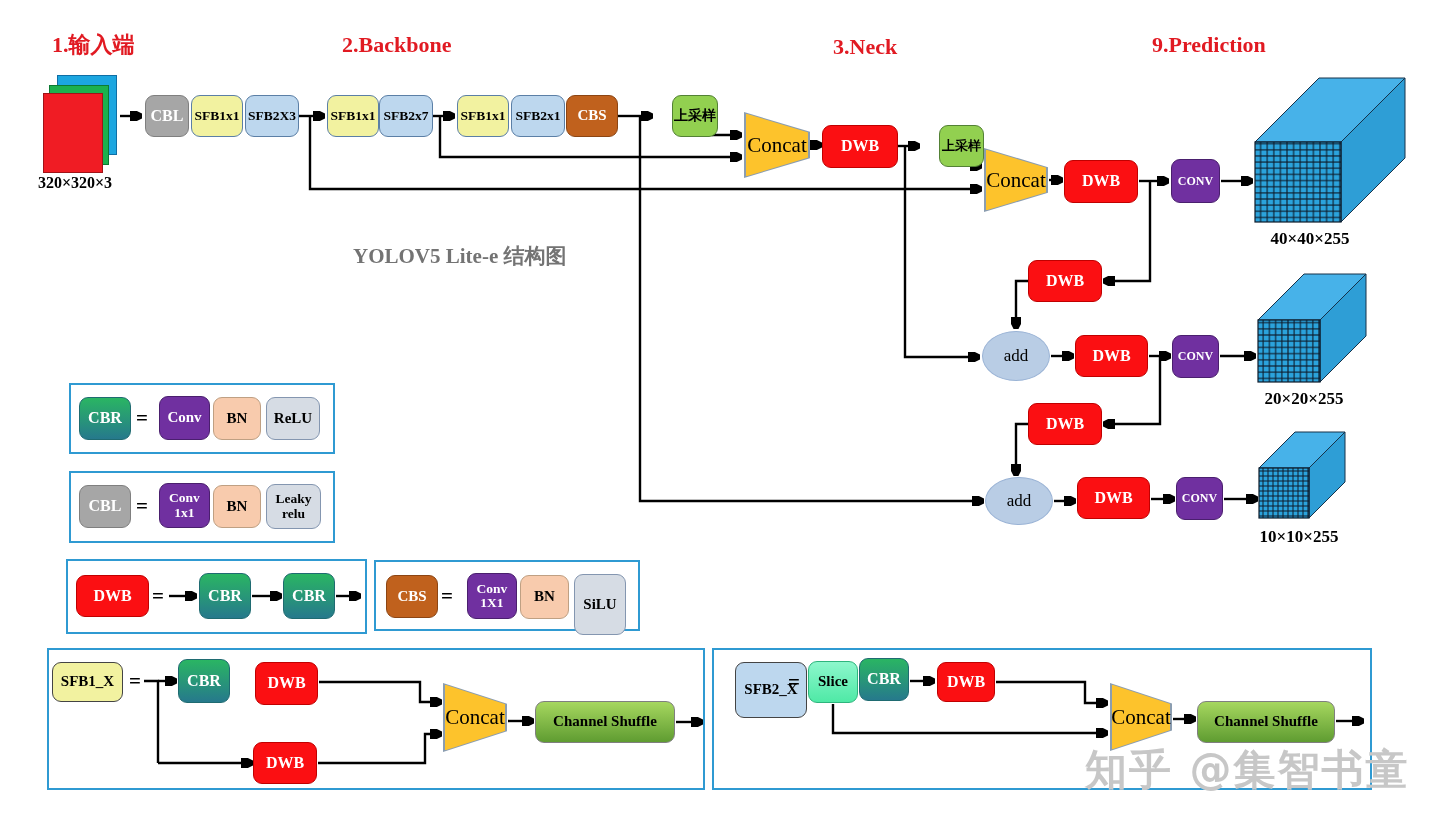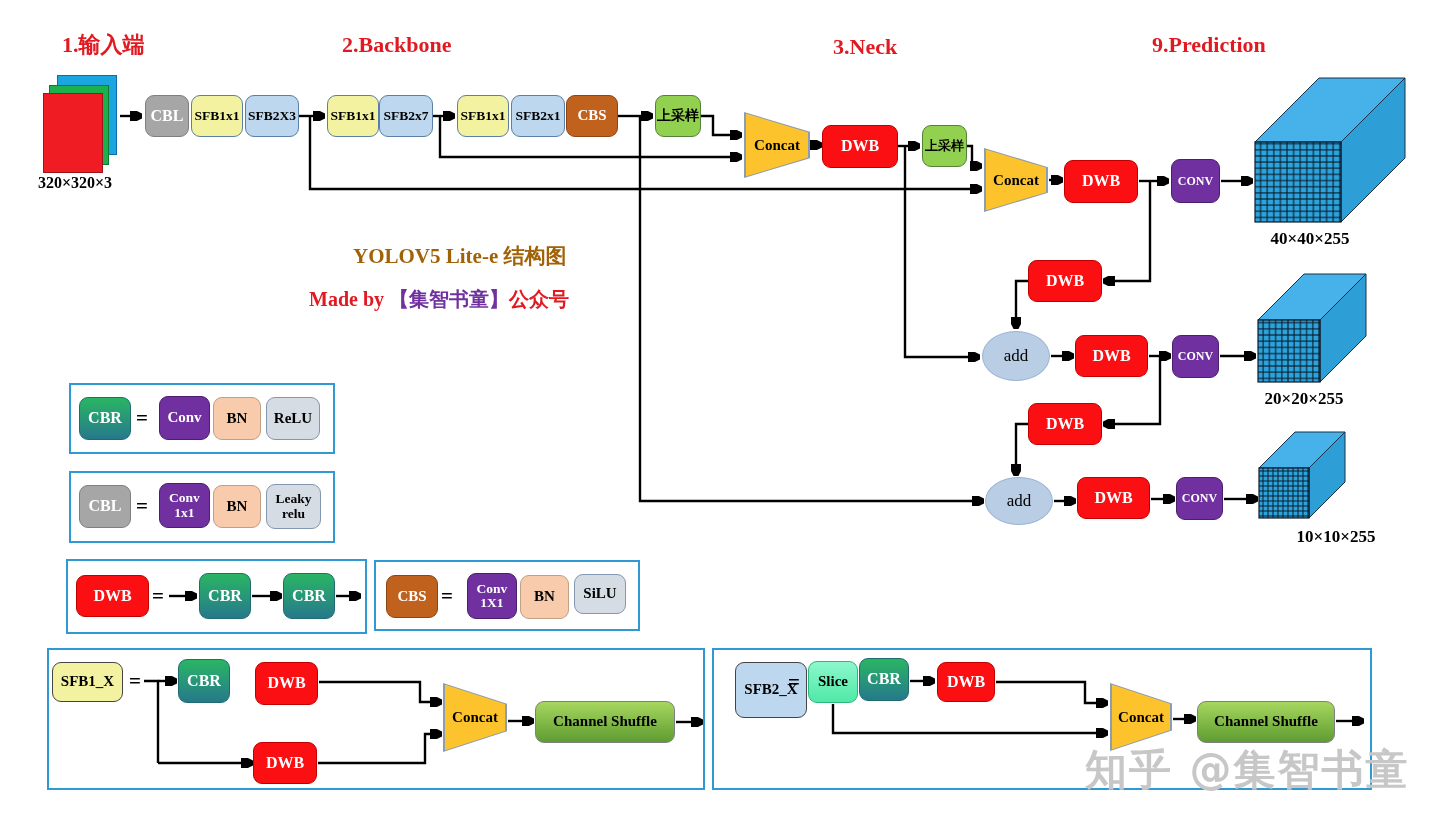--- a/index.html
+++ b/index.html
@@ -5,46 +5,46 @@
   html,body{margin:0;padding:0;background:#fff;}
   .stage{position:relative;width:1434px;height:817px;background:#ffffff;overflow:hidden;
          font-family:"Liberation Serif","DejaVu Sans",serif;}
   .bx{position:absolute;display:flex;align-items:center;justify-content:center;
       box-sizing:border-box;border-radius:9px;font-weight:bold;font-size:13.5px;
       text-align:center;line-height:1.05;z-index:3;}
   .gray  {background:#a6a6a6;border:1.6px solid #7f7f7f;color:#fff;}
   .yellow{background:#f2f2a0;border:1.6px solid #5b7fa6;color:#000;}
   .blue  {background:#bdd7ee;border:1.6px solid #5b7fa6;color:#000;}
   .brown {background:#c0611d;border:1.6px solid #8c4513;color:#fff;}
-  .green {background:#92d050;border:1.6px solid #538135;color:#000;}
+  .green {background:#92d050;border:1.6px solid #538135;color:#000;margin-left:17px;}
   .red   {background:#fb0f12;border:1.6px solid #c00000;color:#fff;}
   .purple{background:#7030a0;border:1.6px solid #4a1f6e;color:#fff;}
   .peach {background:#f8cbad;border:1.6px solid #bfa083;color:#000;}
   .lgray {background:#d6dce4;border:1.6px solid #8496b0;color:#000;}
   .cbr   {background:linear-gradient(#2ab563,#26798c);border:1.6px solid #1f6b71;color:#fff;}
   .mint  {background:linear-gradient(#8df7cc,#4fe9a6);border:1.6px solid #2eb57d;color:#000;}
   .cs    {background:linear-gradient(#a6d75f,#5f9c31);border:1.6px solid #7f7f7f;color:#000;font-size:15px;}
   .ellipse{background:#b9cde5;border:1px solid #9ab3d5;border-radius:50%;color:#000;
            font-weight:normal;font-size:17px;}
   .lbox{position:absolute;border:2px solid #2f9ad2;background:transparent;box-sizing:border-box;z-index:2;}
   .hdr{position:absolute;color:#e11a22;font-weight:bold;font-size:22px;white-space:nowrap;z-index:3;}
   .eq{position:absolute;font-weight:bold;font-size:21px;color:#000;z-index:3;}
   .sq{position:absolute;box-sizing:border-box;z-index:3;}
   .dimlabel{position:absolute;font-weight:bold;font-size:17px;color:#000;text-align:center;z-index:3;}
   .trap{position:absolute;z-index:3;}
   .t-out{position:absolute;inset:0;background:#8b9db0;clip-path:polygon(0% 0%,100% 30%,100% 70%,0% 100%);}
   .t-in{position:absolute;inset:1.6px;background:#fdc32c;clip-path:polygon(0% 0%,100% 30%,100% 70%,0% 100%);}
   .t-lb{position:absolute;inset:0;display:flex;align-items:center;justify-content:center;
-        font-weight:bold;font-size:15px;color:#000;}
+        font-weight:normal;font-size:21px;color:#000;}
   .wires{position:absolute;left:0;top:0;z-index:1;}
   .wires path{stroke:#000;stroke-width:2.4;fill:none;}
   .cube{position:absolute;z-index:3;}
   .wm{position:absolute;color:#c7c7c7;font-weight:bold;font-size:42px;letter-spacing:2px;
       font-family:"DejaVu Sans",sans-serif;white-space:nowrap;z-index:6;}
-  .title-main{position:absolute;font-weight:bold;font-size:21px;color:#a16207;white-space:nowrap;z-index:3;}
+  .title-main{position:absolute;font-weight:bold;font-size:21px;color:#737373;white-space:nowrap;z-index:3;}
   .title-sub{position:absolute;font-weight:bold;font-size:20px;white-space:nowrap;z-index:3;}
   .t-red{color:#e11a22;} .t-purple{color:#7030a0;}
   .small{font-size:12px;} .mid{font-size:15px;} .big{font-size:16px;}
 </style>
 </head>
 <body>
 
 <div class="stage">
 
   <svg class="wires" width="1434" height="817">
@@ -94,21 +94,21 @@
     <path d="M508 721 H531" marker-end="url(#ah)"></path>
     <path d="M676 722 H700" marker-end="url(#ah)"></path>
 
     <path d="M910 681 H932" marker-end="url(#ah)"></path>
     <path d="M833 704 V733 H1105" marker-end="url(#ah)"></path>
     <path d="M996 682 H1085 V703 H1105" marker-end="url(#ah)"></path>
     <path d="M1173 719 H1193" marker-end="url(#ah)"></path>
     <path d="M1336 721 H1361" marker-end="url(#ah)"></path>
   </svg>
 
-  <div class="hdr" style="left:62px;top:30px">1.输入端</div>
+  <div class="hdr" style="left:52px;top:30px">1.输入端</div>
   <div class="hdr" style="left:342px;top:32px">2.Backbone</div>
   <div class="hdr" style="left:833px;top:34px">3.Neck</div>
   <div class="hdr" style="left:1152px;top:32px">9.Prediction</div>
 
   <div class="sq" style="left:57px;top:75px;width:60px;height:80px;background:#1ca6e0;border:1.5px solid #0f6ea5"></div>
   <div class="sq" style="left:49px;top:85px;width:60px;height:80px;background:#1cb14e;border:1.5px solid #0c7a33"></div>
   <div class="sq" style="left:43px;top:93px;width:60px;height:80px;background:#f01c24;border:1.5px solid #a01318"></div>
   <div class="dimlabel" style="left:25px;top:174px;width:100px;font-size:16px">320×320×3</div>
 
   <div class="bx gray big" style="left:145px;top:95px;width:44px;height:42px">CBL</div>
@@ -179,27 +179,23 @@
     <defs>
       <pattern id="gridC" width="5" height="5" patternUnits="userSpaceOnUse">
         <rect width="5" height="5" fill="#2ba3dc"></rect>
         <rect width="5" height="5" fill="none" stroke="#0d1b2a" stroke-width="1"></rect>
       </pattern>
     </defs>
     <polygon points="1,37 37,1 87,1 51,37" fill="#47b2e9" stroke="#16324a" stroke-width="1"></polygon>
     <polygon points="51,37 87,1 87,51 51,87" fill="#2e9ed6" stroke="#16324a" stroke-width="1"></polygon>
     <rect x="1" y="37" width="50" height="50" fill="url(#gridC)" stroke="#0d1b2a" stroke-width="1.2"></rect>
   </svg>
-  <div class="dimlabel" style="left:1282px;top:527px;width:108px">10×10×255</div>
+  <div class="dimlabel" style="left:1245px;top:527px;width:108px">10×10×255</div>
 
   <div class="title-main" style="left:353px;top:242px">YOLOV5 Lite-e 结构图</div>
-  <div class="title-sub" style="left:309px;top:286px">
-    <span class="t-red">Made by</span>
-    <span class="t-purple">【集智书童】</span><span class="t-red">公众号</span>
-  </div>
 
   <div class="lbox" style="left:69px;top:383px;width:266px;height:71px"></div>
   <div class="bx cbr big" style="left:79px;top:397px;width:52px;height:43px">CBR</div>
   <div class="eq" style="left:136px;top:406px">=</div>
   <div class="bx purple mid" style="left:159px;top:396px;width:51px;height:44px">Conv</div>
   <div class="bx peach mid" style="left:213px;top:397px;width:48px;height:43px">BN</div>
   <div class="bx lgray mid" style="left:266px;top:397px;width:54px;height:43px">ReLU</div>
 
   <div class="lbox" style="left:69px;top:471px;width:266px;height:72px"></div>
   <div class="bx gray big" style="left:79px;top:485px;width:52px;height:43px">CBL</div>
@@ -221,21 +217,21 @@
   <div class="bx cbr big" style="left:283px;top:573px;width:52px;height:46px">CBR</div>
 
   <div class="lbox" style="left:374px;top:560px;width:266px;height:71px"></div>
   <div class="bx brown mid" style="left:386px;top:575px;width:52px;height:43px">CBS</div>
   <div class="eq" style="left:441px;top:584px">=</div>
   <div class="bx purple" style="left:467px;top:573px;width:50px;height:46px">
     <span><span>Conv</span><br>
     <span>1X1</span></span>
   </div>
   <div class="bx peach mid" style="left:520px;top:575px;width:49px;height:44px">BN</div>
-  <div class="bx lgray mid" style="left:574px;top:574px;width:52px;height:40px">SiLU</div>
+  <div class="bx lgray mid" style="left:574px;top:574px;width:52px;height:61px">SiLU</div>
 
   <div class="lbox" style="left:47px;top:648px;width:658px;height:142px"></div>
   <div class="bx yellow mid" style="left:52px;top:662px;width:71px;height:40px;border:1.6px solid #444">SFB1_X</div>
   <div class="eq" style="left:129px;top:669px">=</div>
   <div class="bx cbr big" style="left:178px;top:659px;width:52px;height:44px">CBR</div>
   <div class="bx red big" style="left:255px;top:662px;width:63px;height:43px">DWB</div>
   <div class="bx red big" style="left:253px;top:742px;width:64px;height:42px">DWB</div>
   <div class="trap" style="left:443px;top:683px;width:64px;height:69px">
     <span class="t-out"></span>
     <span class="t-in"></span>

